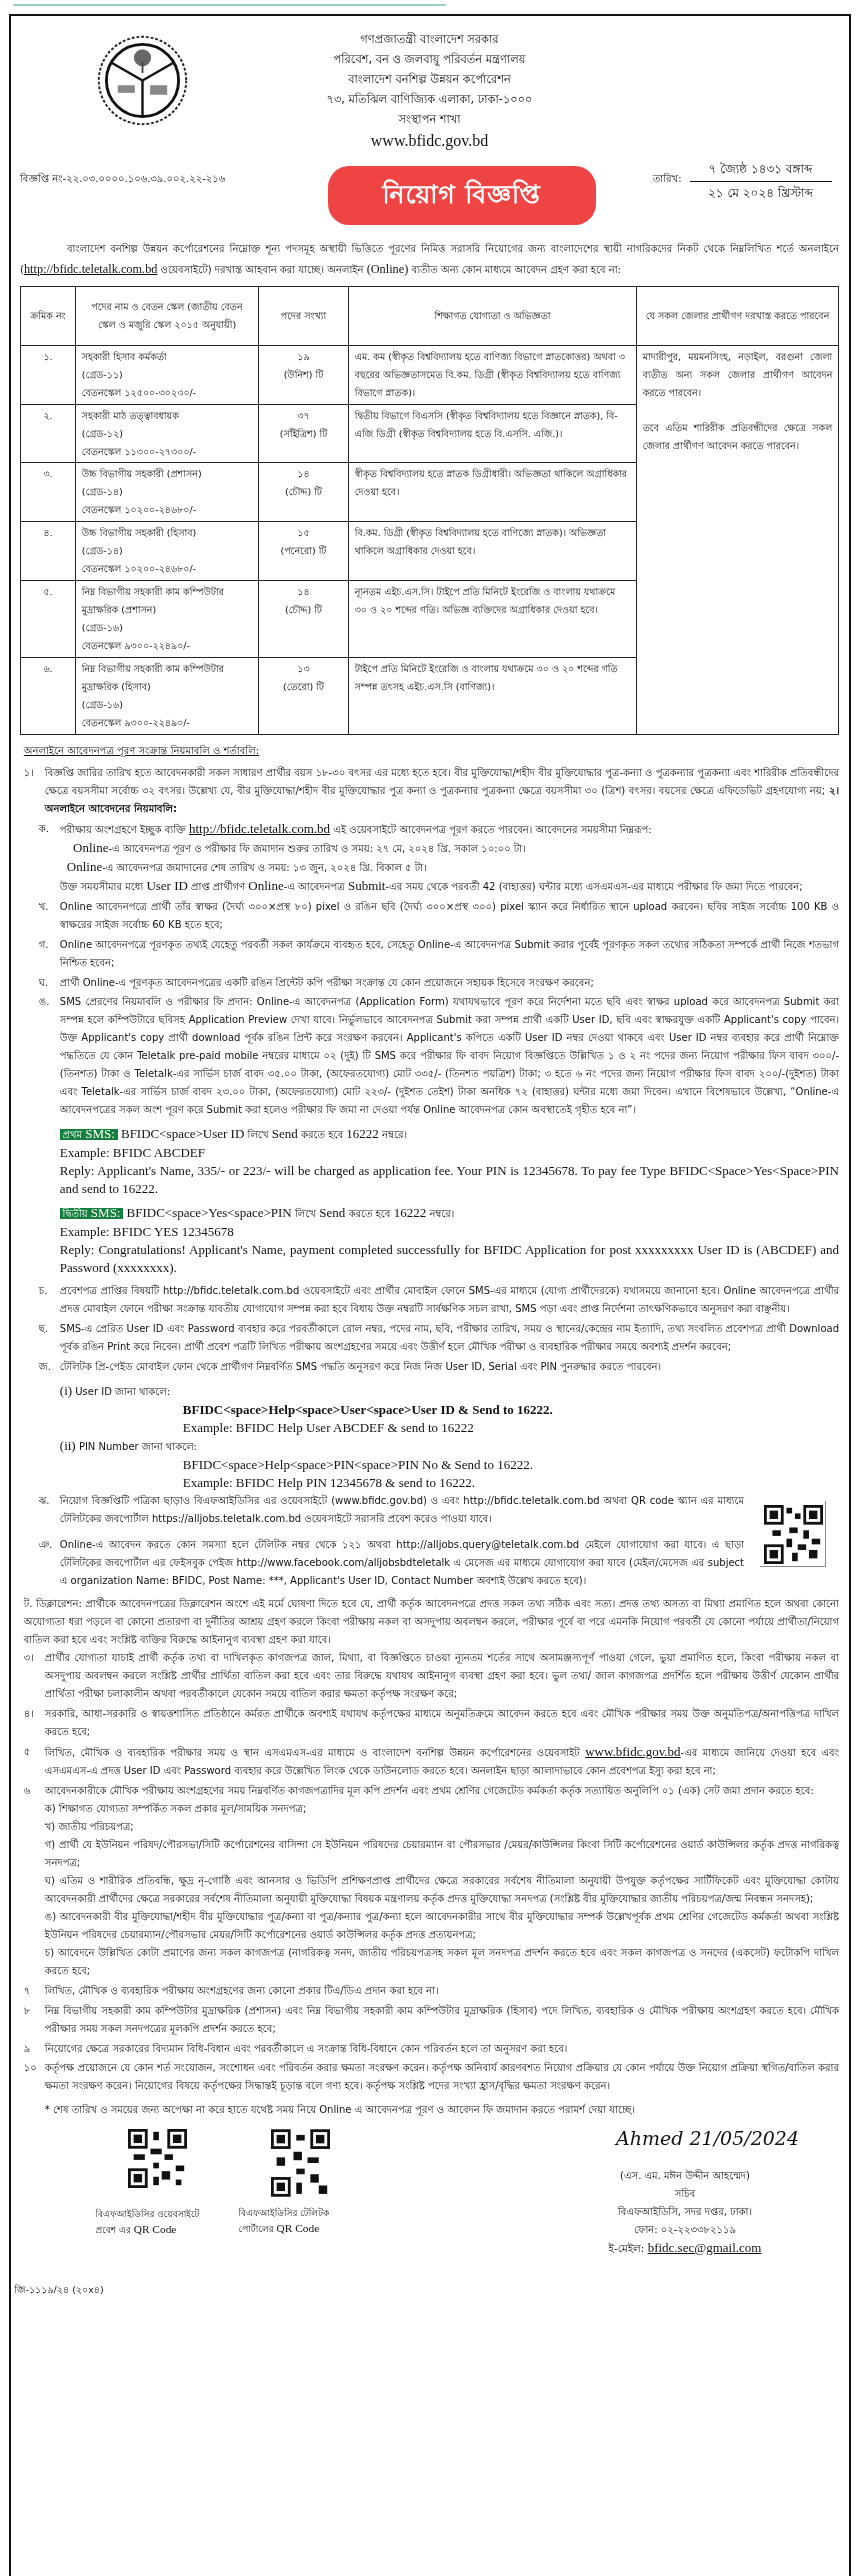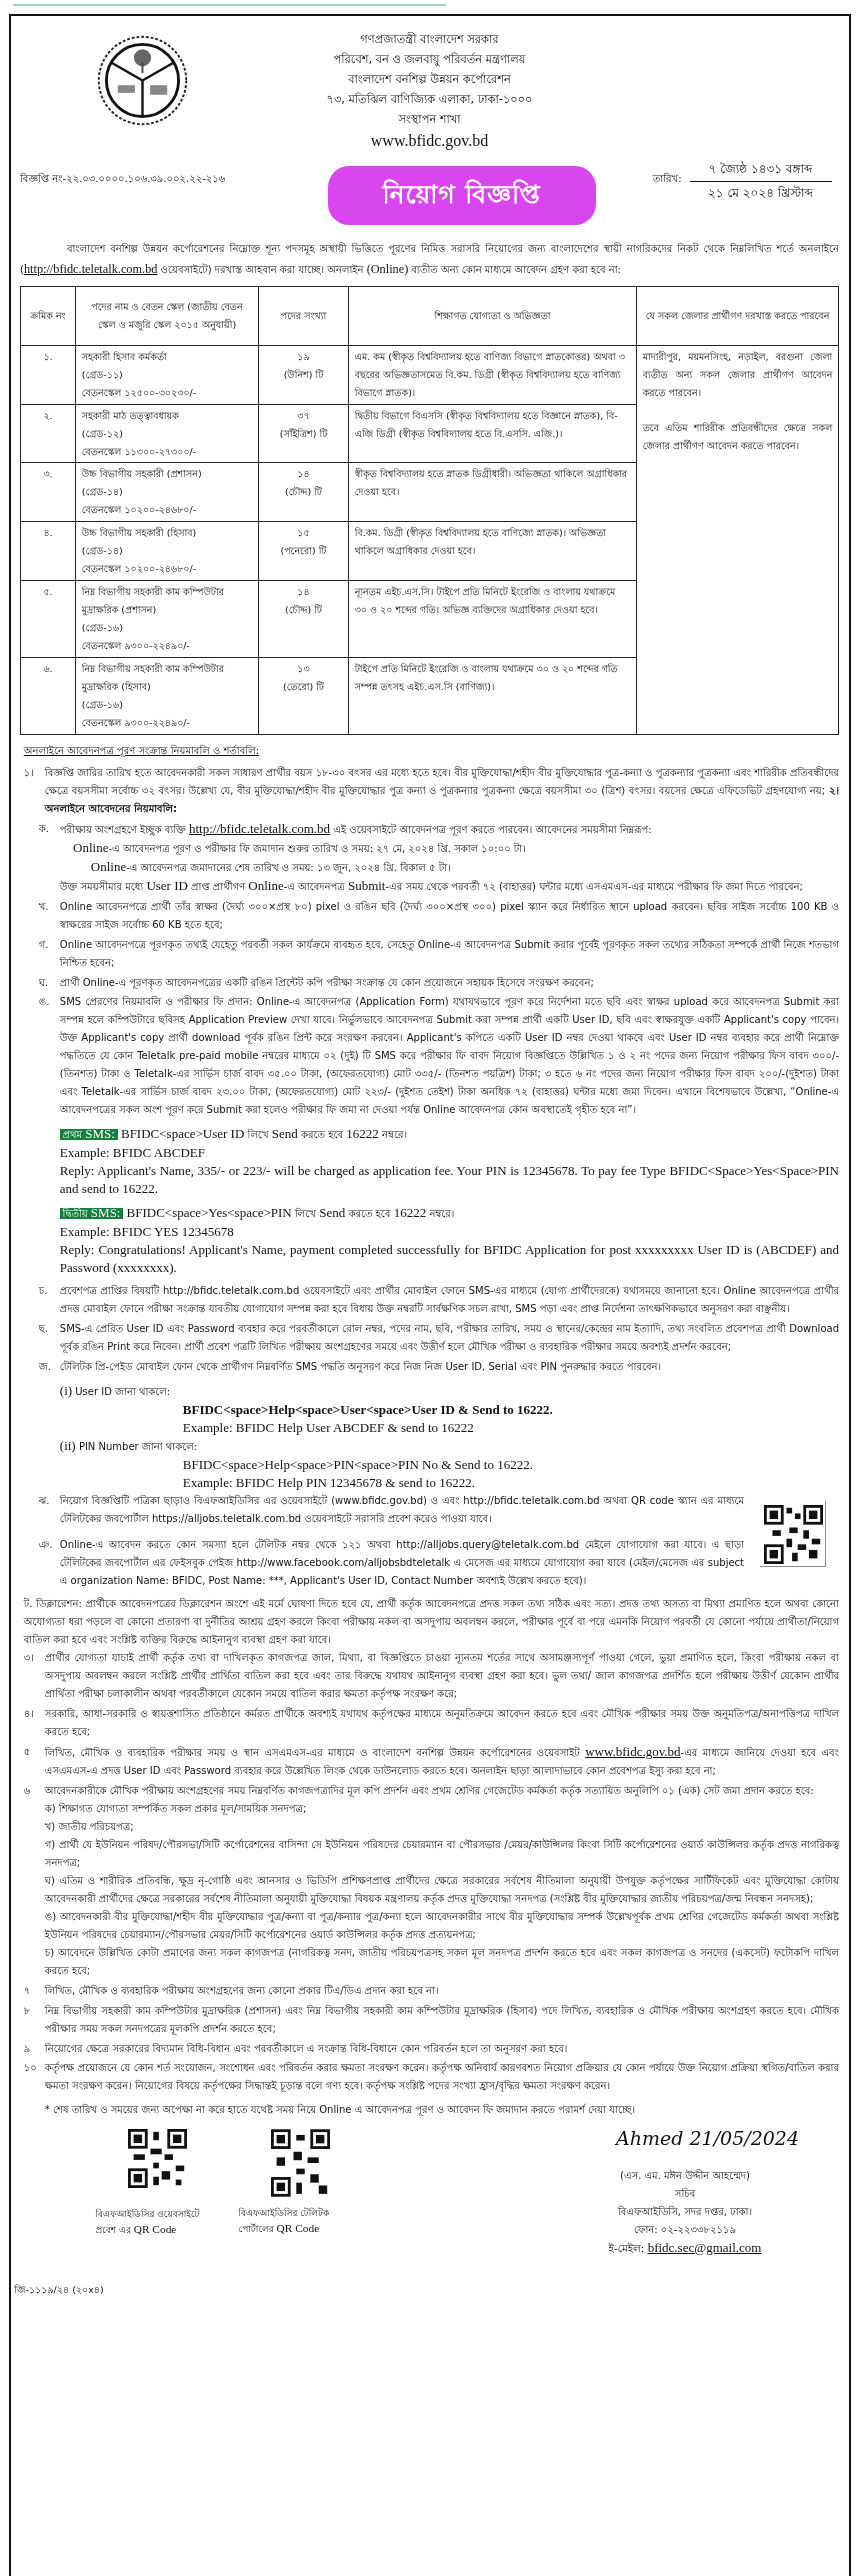--- a/index.html
+++ b/index.html
@@ -8,21 +8,21 @@
   .topline { position: absolute; left: 13.3px; top: 3.8px; width: 433px; height: 1.9px; background: #9fd0c8; }
   .frame { position: absolute; left: 8.5px; top: 14.2px; width: 842px; height: 2562px; border: 2.8px solid #111; border-bottom: none; }
   .header { position: relative; height: 161px; }
   .logo { position: absolute; left: 84px; top: 17px; width: 95px; height: 95px; }
   .hdr-center { position: absolute; left: 0; right: 0; top: 13.3px; text-align: center; font-size: 11.4px; line-height: 20px; }
   .hdr-center .web { font-family: "Liberation Serif", serif; font-size: 16px; margin-top: 1.9px; }
   .memo { position: absolute; left: 9.5px; top: 155px; font-size: 10px; }
   .date-box { position: absolute; right: 17px; top: 144px; width: 142px; text-align: center; font-size: 12px; }
   .date-label { position: absolute; right: 167px; top: 155px; font-size: 10px; }
   .date-box .line { border-top: 0.9px solid #111; margin: 1.9px 0; }
-  .title-pill { position: absolute; left: 317px; top: 150px; width: 268px; height: 59px; background: #d946ef; color: #fff; border-radius: 21px; display: flex; align-items: center; justify-content: center; font-size: 25px; font-weight: bold; letter-spacing: 0.9px; }
+  .title-pill { position: absolute; left: 317px; top: 150px; width: 268px; height: 59px; background: #ef4444; color: #fff; border-radius: 21px; display: flex; align-items: center; justify-content: center; font-size: 25px; font-weight: bold; letter-spacing: 0.9px; }
   .intro { margin: 61px 9.5px 0 9.5px; font-size: 10px; line-height: 21px; text-align: justify; text-indent: 47px; }
   .intro .u { font-family: "Liberation Serif", serif; font-size: 12.3px; text-decoration: underline; }
   .intro .en { font-family: "Liberation Serif", serif; font-size: 12.3px; }
   table.posts { margin: 5.7px 9.5px 0 9.5px; width: 819px; border-collapse: collapse; font-size: 9.5px; line-height: 18px; }
   table.posts th, table.posts td { border: 1.4px solid #222; padding: 1.9px 5.7px; vertical-align: top; }
   table.posts th { font-weight: normal; text-align: center; vertical-align: middle; height: 59px; }
   td.c { text-align: center; }
   td.dist { vertical-align: top; padding-top: 114px; text-align: justify; }
   .sect { margin: 7.6px 9.5px 0 13.3px; font-size: 10px; line-height: 18px; text-align: justify; }
   .sect-h { text-decoration: underline; margin-bottom: 3.8px; }
@@ -198,22 +198,22 @@
     <div class="item">
       <span class="num">১।</span>
       <div><span>বিজ্ঞপ্তি জারির তারিখ হতে আবেদনকারী সকল সাধারণ প্রার্থীর বয়স ১৮-৩০ বৎসর এর মধ্যে হতে হবে। বীর মুক্তিযোদ্ধা/শহীদ বীর মুক্তিযোদ্ধার পুত্র-কন্যা ও পুত্রকন্যার পুত্রকন্যা এবং শারিরীক প্রতিবন্ধীদের ক্ষেত্রে বয়সসীমা সর্বোচ্চ ৩২ বৎসর। উল্লেখ্য যে, বীর মুক্তিযোদ্ধা/শহীদ বীর মুক্তিযোদ্ধার পুত্র কন্যা ও পুত্রকন্যার পুত্রকন্যা ক্ষেত্রে বয়সসীমা ৩০ (ত্রিশ) বৎসর। বয়সের ক্ষেত্রে এফিডেভিট গ্রহণযোগ্য নয়;</span><b> ২। অনলাইনে আবেদনের নিয়মাবলি:</b></div>
     </div>
 
     <div class="sub">
       <span class="num">ক.</span>
       <div>
         <span>পরীক্ষায় অংশগ্রহণে ইচ্ছুক ব্যক্তি </span><span class="en u">http://bfidc.teletalk.com.bd</span><span> এই ওয়েবসাইটে আবেদনপত্র পূরণ করতে পারবেন। আবেদনের সময়সীমা নিম্নরূপ:</span>
         <div style="margin-left:13.3px"><span class="en">Online</span><span>-এ আবেদনপত্র পূরণ ও পরীক্ষার ফি জমাদান শুরুর তারিখ ও সময়: ২৭ মে, ২০২৪ খ্রি. সকাল ১০:০০ টা।</span></div>
-        <div style="margin-left:31px"><span class="en">Online</span><span>-এ আবেদনপত্র জমাদানের শেষ তারিখ ও সময়: ১৩ জুন, ২০২৪ খ্রি. বিকাল ৫ টা।</span></div>
-        <div><span>উক্ত সময়সীমার মধ্যে </span><span class="en">User ID</span><span> প্রাপ্ত প্রার্থীগণ </span><span class="en">Online</span><span>-এ আবেদনপত্র </span><span class="en">Submit</span><span>-এর সময় থেকে পরবর্তী ৭২ (বাহাত্তর) ঘন্টার মধ্যে এসএমএস-এর মাধ্যমে পরীক্ষার ফি জমা দিতে পারবেন;</span></div>
+        <div style="margin-left:7px"><span class="en">Online</span><span>-এ আবেদনপত্র জমাদানের শেষ তারিখ ও সময়: ১৩ জুন, ২০২৪ খ্রি. বিকাল ৫ টা।</span></div>
+        <div><span>উক্ত সময়সীমার মধ্যে </span><span class="en">User ID</span><span> প্রাপ্ত প্রার্থীগণ </span><span class="en">Online</span><span>-এ আবেদনপত্র </span><span class="en">Submit</span><span>-এর সময় থেকে পরবর্তী 42 (বাহাত্তর) ঘন্টার মধ্যে এসএমএস-এর মাধ্যমে পরীক্ষার ফি জমা দিতে পারবেন;</span></div>
       </div>
     </div>
 
     <div class="sub">
         <span class="num">খ.</span>
         <div>Online আবেদনপত্রে প্রার্থী তাঁর স্বাক্ষর (দৈর্ঘ্য ৩০০×প্রস্থ ৮০) pixel ও রঙিন ছবি (দৈর্ঘ্য ৩০০×প্রস্থ ৩০০) pixel স্ক্যান করে নির্ধারিত স্থানে upload করবেন। ছবির সাইজ সর্বোচ্চ 100 KB ও স্বাক্ষরের সাইজ সর্বোচ্চ 60 KB হতে হবে;</div>
       </div>
     <div class="sub">
         <span class="num">গ.</span>
         <div>Online আবেদনপত্রে পূরণকৃত তথ্যই যেহেতু পরবর্তী সকল কার্যক্রমে ব্যবহৃত হবে, সেহেতু Online-এ আবেদনপত্র Submit করার পূর্বেই পূরণকৃত সকল তথ্যের সঠিকতা সম্পর্কে প্রার্থী নিজে শতভাগ নিশ্চিত হবেন;</div>

